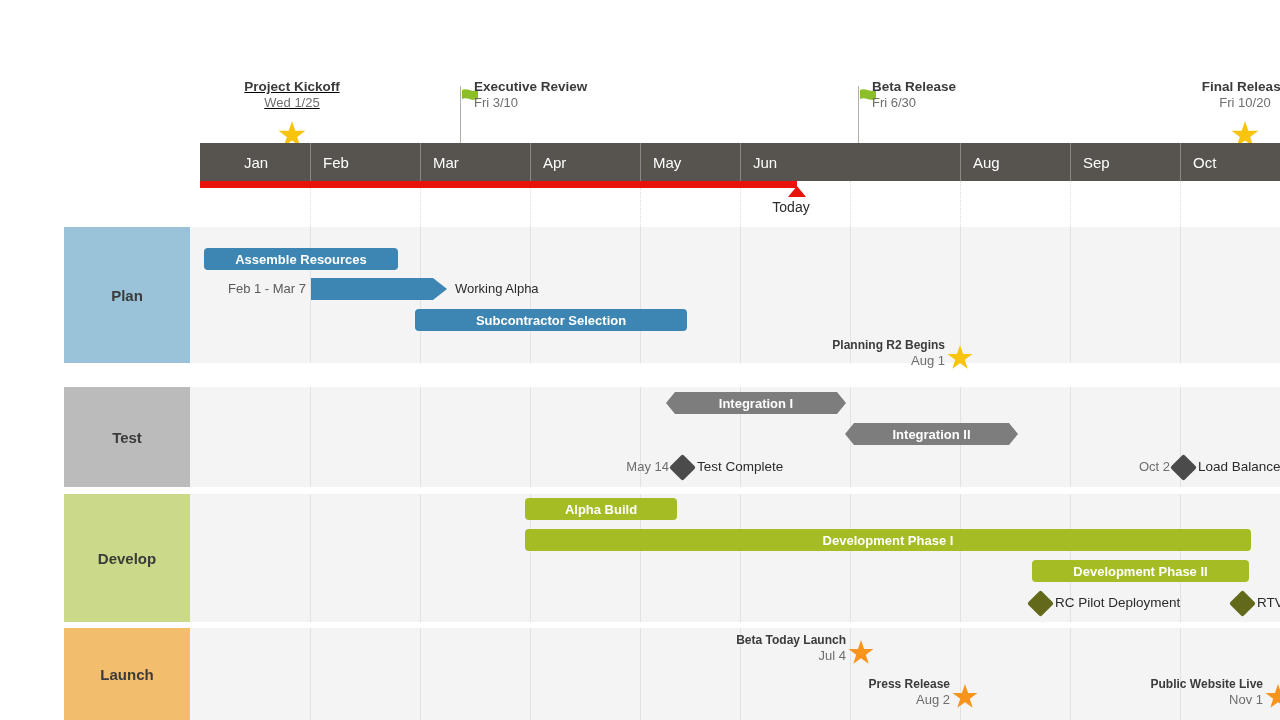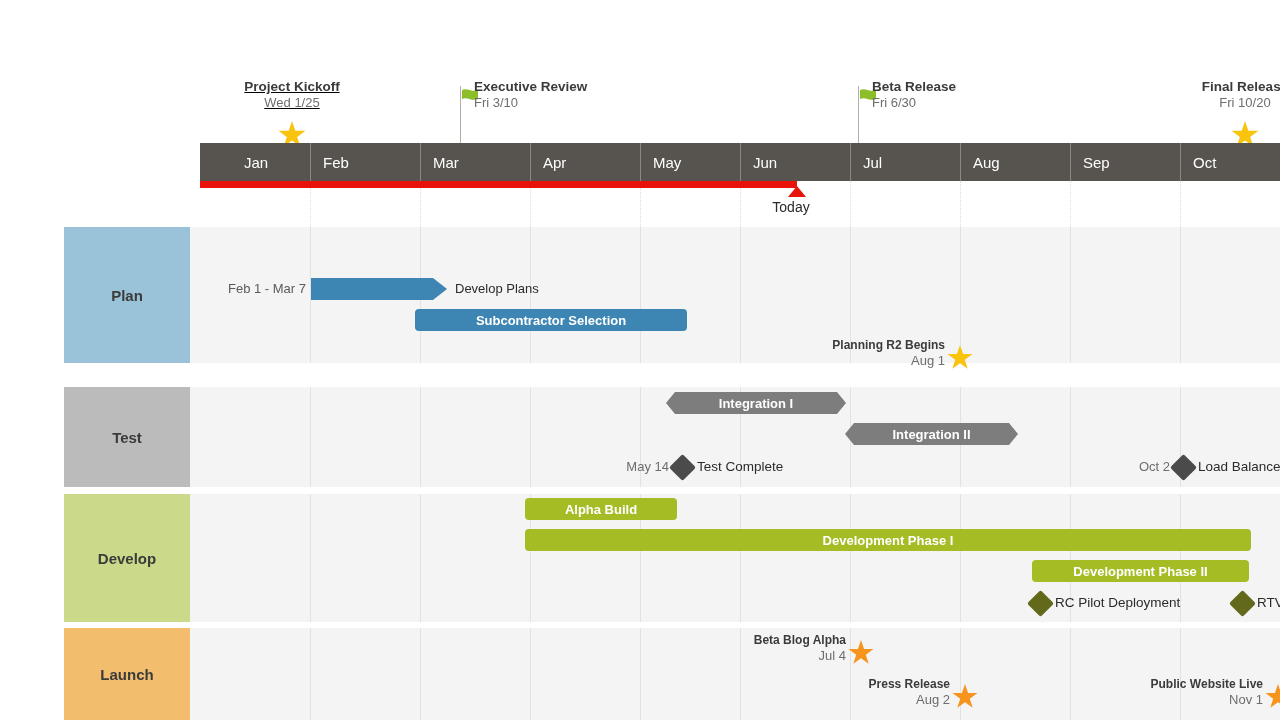--- a/index.html
+++ b/index.html
@@ -169,21 +169,20 @@
       </div>
     </div>
 
   <div class="tl-header" id="tl-header" style="background: rgb(87, 84, 79);">
       <div class="tl-month first" style="left: 0px; width: 110px; margin-left: 32px;">Jan</div>
       <div class="tl-month" style="left: 110px; width: 110px;">Feb</div>
       <div class="tl-month" style="left: 220px; width: 110px;">Mar</div>
       <div class="tl-month" style="left: 330px; width: 110px;">Apr</div>
       <div class="tl-month" style="left: 440px; width: 100px;">May</div>
       <div class="tl-month" style="left: 540px; width: 110px;">Jun</div>
-      <div class="tl-month" style="left: 650px; width: 110px;">Jul</div>
       <div class="tl-month" style="left: 760px; width: 110px;">Aug</div>
       <div class="tl-month" style="left: 870px; width: 110px;">Sep</div>
       <div class="tl-month" style="left: 980px; width: 100px;">Oct</div>
     </div>
   <div class="progress-bar" id="progress-bar" style="width: 597px; background: rgb(232, 20, 12);"></div>
   <div class="today-arrow" id="today-arrow" style="left: 788px; border-bottom-color: rgb(232, 20, 12);"></div>
   <div class="today-label" id="today-label" style="left: 791px;">Today</div>
 
   <div id="lanes">
       <div class="lane" style="top: 227px; height: 136px; width: 1216px;">
@@ -237,23 +236,24 @@
           <div class="gridline" style="left: 450px;"></div>
           <div class="gridline" style="left: 550px;"></div>
           <div class="gridline" style="left: 660px;"></div>
           <div class="gridline" style="left: 770px;"></div>
           <div class="gridline" style="left: 880px;"></div>
           <div class="gridline" style="left: 990px;"></div>
         </div>
       </div>
     </div>
 
+<div class="bar" style="left: 204px; top: 248px; width: 194px; background: rgb(61, 133, 178);">Assemble Resources</div>
     <div class="bar arrow" style="left: 311px; top: 278px; width: 136px; background: rgb(61, 133, 178);"></div>
     <div class="bar-side-label" style="left: 226px; top: 278px; width: 80px; text-align: right;">Feb 1 - Mar 7</div>
-    <div class="bar-side-label right" style="left: 455px; top: 278px;">Develop Plans</div>
+    <div class="bar-side-label right" style="left: 455px; top: 278px;">Working Alpha</div>
     <div class="bar" style="left: 415px; top: 309px; width: 272px; background: rgb(61, 133, 178);">Subcontractor Selection</div>
     <div class="star" style="width: 26px; height: 26px; background: rgb(248, 196, 14); left: 947px; top: 345px;"></div>
     <div class="ms-text" style="right: 335px; top: 337px;">
       <div class="t">Planning R2 Begins</div>
       <div class="d">Aug 1</div>
     </div>
     <div class="bar chamfer" style="left: 666px; top: 392px; width: 180px; background: rgb(125, 125, 125);">Integration I</div>
     <div class="bar chamfer" style="left: 845px; top: 423px; width: 173px; background: rgb(125, 125, 125);">Integration II</div>
     <div class="diamond" style="width: 19px; height: 19px; background: rgb(75, 75, 75); border-radius: 2px; left: 672.5px; top: 457.5px;"></div>
     <div class="ms-inline date" style="left: 592px; width: 77px; top: 456px;">May 14</div>
@@ -263,21 +263,21 @@
     <div class="ms-inline" style="left: 1198px; top: 456px;">Load Balance</div>
     <div class="bar" style="left: 525px; top: 498px; width: 152px; background: rgb(165, 188, 37);">Alpha Build</div>
     <div class="bar" style="left: 525px; top: 529px; width: 726px; background: rgb(165, 188, 37);">Development Phase I</div>
     <div class="bar" style="left: 1032px; top: 560px; width: 217px; background: rgb(165, 188, 37);">Development Phase II</div>
     <div class="diamond" style="width: 19px; height: 19px; background: rgb(99, 105, 27); border-radius: 2px; left: 1030.5px; top: 593.5px;"></div>
     <div class="ms-inline" style="left: 1055px; top: 592px;">RC Pilot Deployment</div>
     <div class="diamond" style="width: 19px; height: 19px; background: rgb(99, 105, 27); border-radius: 2px; left: 1232.5px; top: 593.5px;"></div>
     <div class="ms-inline" style="left: 1257px; top: 592px;">RTV</div>
     <div class="star" style="width: 26px; height: 26px; background: rgb(247, 148, 29); left: 848px; top: 640px;"></div>
     <div class="ms-text" style="right: 434px; top: 632px;">
-      <div class="t">Beta Blog Alpha</div>
+      <div class="t">Beta Today Launch</div>
       <div class="d">Jul 4</div>
     </div>
     <div class="star" style="width: 26px; height: 26px; background: rgb(247, 148, 29); left: 952px; top: 684px;"></div>
     <div class="ms-text" style="right: 330px; top: 676px;">
       <div class="t">Press Release</div>
       <div class="d">Aug 2</div>
     </div>
     <div class="star" style="width: 26px; height: 26px; background: rgb(247, 148, 29); left: 1265px; top: 684px;"></div>
     <div class="ms-text" style="right: 17px; top: 676px;">
       <div class="t">Public Website Live</div>

